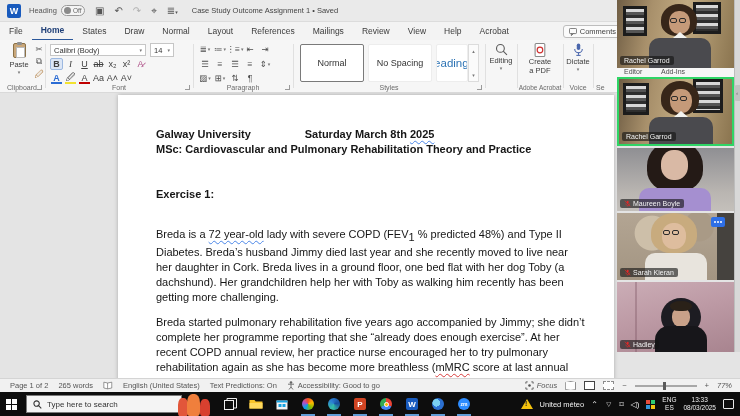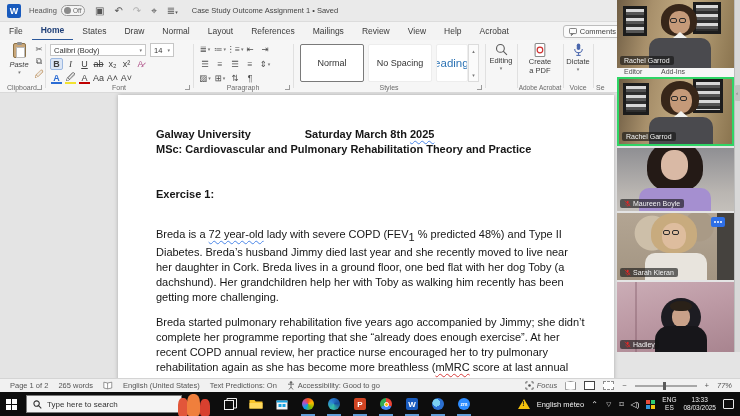--- a/index.html
+++ b/index.html
@@ -24,21 +24,21 @@
   .rtab { padding:3px 9px 4px 9px; cursor:default; }
   .rtab.active { color:#1f3f77; border-bottom:2px solid #2b579a; font-weight:bold; }
   .comments-btn { position:absolute; right:118px; top:25px; height:13px; border:1px solid #bdbdbd; border-radius:3px; background:#fbfbfb; display:flex; align-items:center; gap:3px; padding:0 5px; font-size:7.5px; color:#444; }
   
   .ribbon { position:absolute; left:0; top:40px; width:740px; height:53px; background:#f6f6f6; border-bottom:1px solid #d9d9d9; }
   .rgroup { position:absolute; top:0; height:52px; }
   .rgroup .glabel { position:absolute; bottom:1px; left:0; right:0; text-align:center; font-size:7px; color:#6a6a6a; }
   .gdiv { position:absolute; top:4px; width:1px; height:44px; background:#e0e0e0; }
   .ic { display:inline-flex; align-items:center; justify-content:center; width:14px; height:11px; font-size:8.5px; color:#4c4c4c; }
   .ic .dd { font-size:5px; color:#777; margin-left:1px; }
-  .pastebig { position:absolute; left:8px; top:3px; width:22px; text-align:center;font-style:italic; }
+  .pastebig { position:absolute; left:8px; top:3px; width:22px; text-align:center; }
   .clip-icon { width:13px; height:15px; margin:0 auto; background:#c9a77a; border:1px solid #8b7147; border-radius:2px; position:relative; }
   .clip-icon::after { content:""; position:absolute; left:2px; top:3px; width:7px; height:9px; background:#fff; border:1px solid #bbb; }
   .clip-icon::before { content:""; position:absolute; left:3px; top:-2px; width:5px; height:3px; background:#8f8f8f; border-radius:1px; }
   .pastebig .plabel { font-size:7.5px; color:#3c3c3c; margin-top:2px; }
   .minicol { position:absolute; left:32px; top:3px; display:flex; flex-direction:column; gap:2px; }
   .fontrow { position:absolute; display:flex; align-items:center; gap:1px; }
   .namebox { width:96px; height:12px; border:1px solid #c6c6c6; background:#fff; font-size:7.5px; color:#333; display:flex; align-items:center; justify-content:space-between; padding:0 3px; }
   .sizebox { width:24px; height:12px; border:1px solid #c6c6c6; background:#fff; font-size:7.5px; color:#333; display:flex; align-items:center; justify-content:space-between; padding:6px 3px; margin-left:3px; }
   .bico { font-size:9px; color:#3f3f3f; width:13px; height:12px; display:inline-flex; align-items:center; justify-content:center; }
   .bsel { border:1px solid #9cb8e0; background:#dce6f5; border-radius:2px; }
@@ -421,21 +421,21 @@
         </div>
       <div class="tbicon running">
           <div style="width:12px;height:12px;border-radius:50%;background:radial-gradient(circle at 35% 40%,#7ad0f2 0 35%,#2b6fd0 36% 100%)"></div>
         </div>
       <div class="tbicon running">
           <div style="width:12px;height:12px;border-radius:50%;background:#2d8cff;color:#fff;font-size:5px;font-weight:bold;display:flex;align-items:center;justify-content:center">zm</div>
         </div>
     </div>
     <div class="tray">
       <span class="warn"></span>
-      <span>English méteo</span>
+      <span>United méteo</span>
       <span class="mini">⌃</span>
       <span class="mini">⌔</span>
       <span class="mini">⌑</span>
       <span class="mini">◁)</span>
       <span class="dotgrid">
           <i style="background:#e74c3c"></i>
           <i style="background:#2ecc71"></i>
           <i style="background:#3498db"></i>
           <i style="background:#f1c40f"></i>
         </span>

